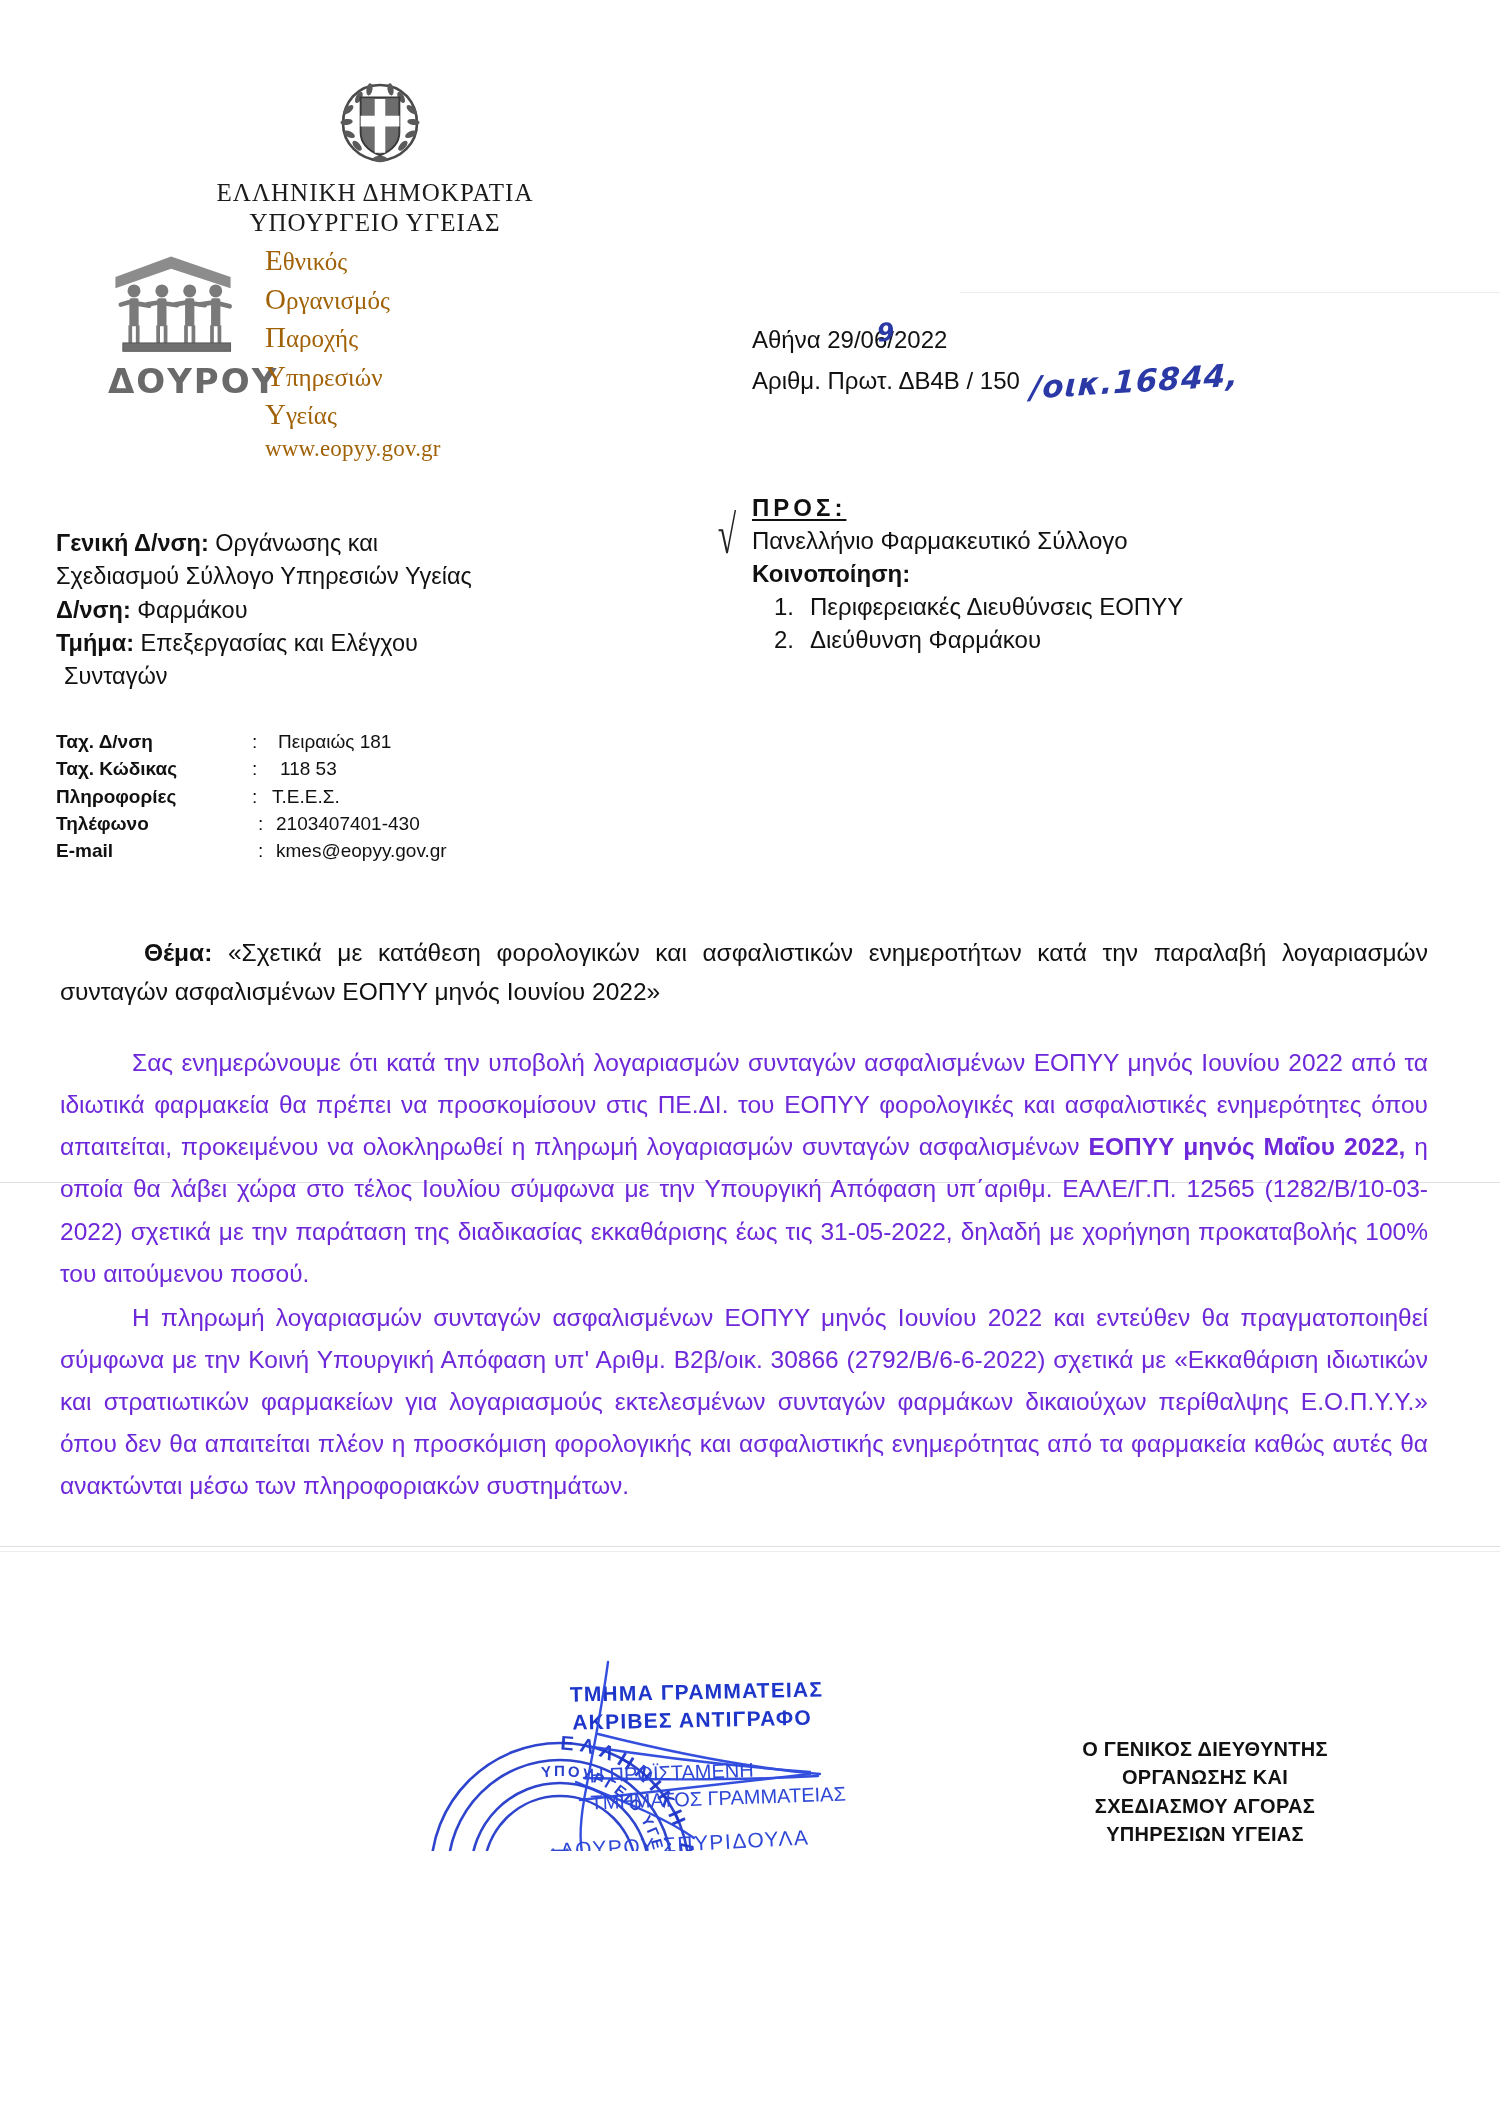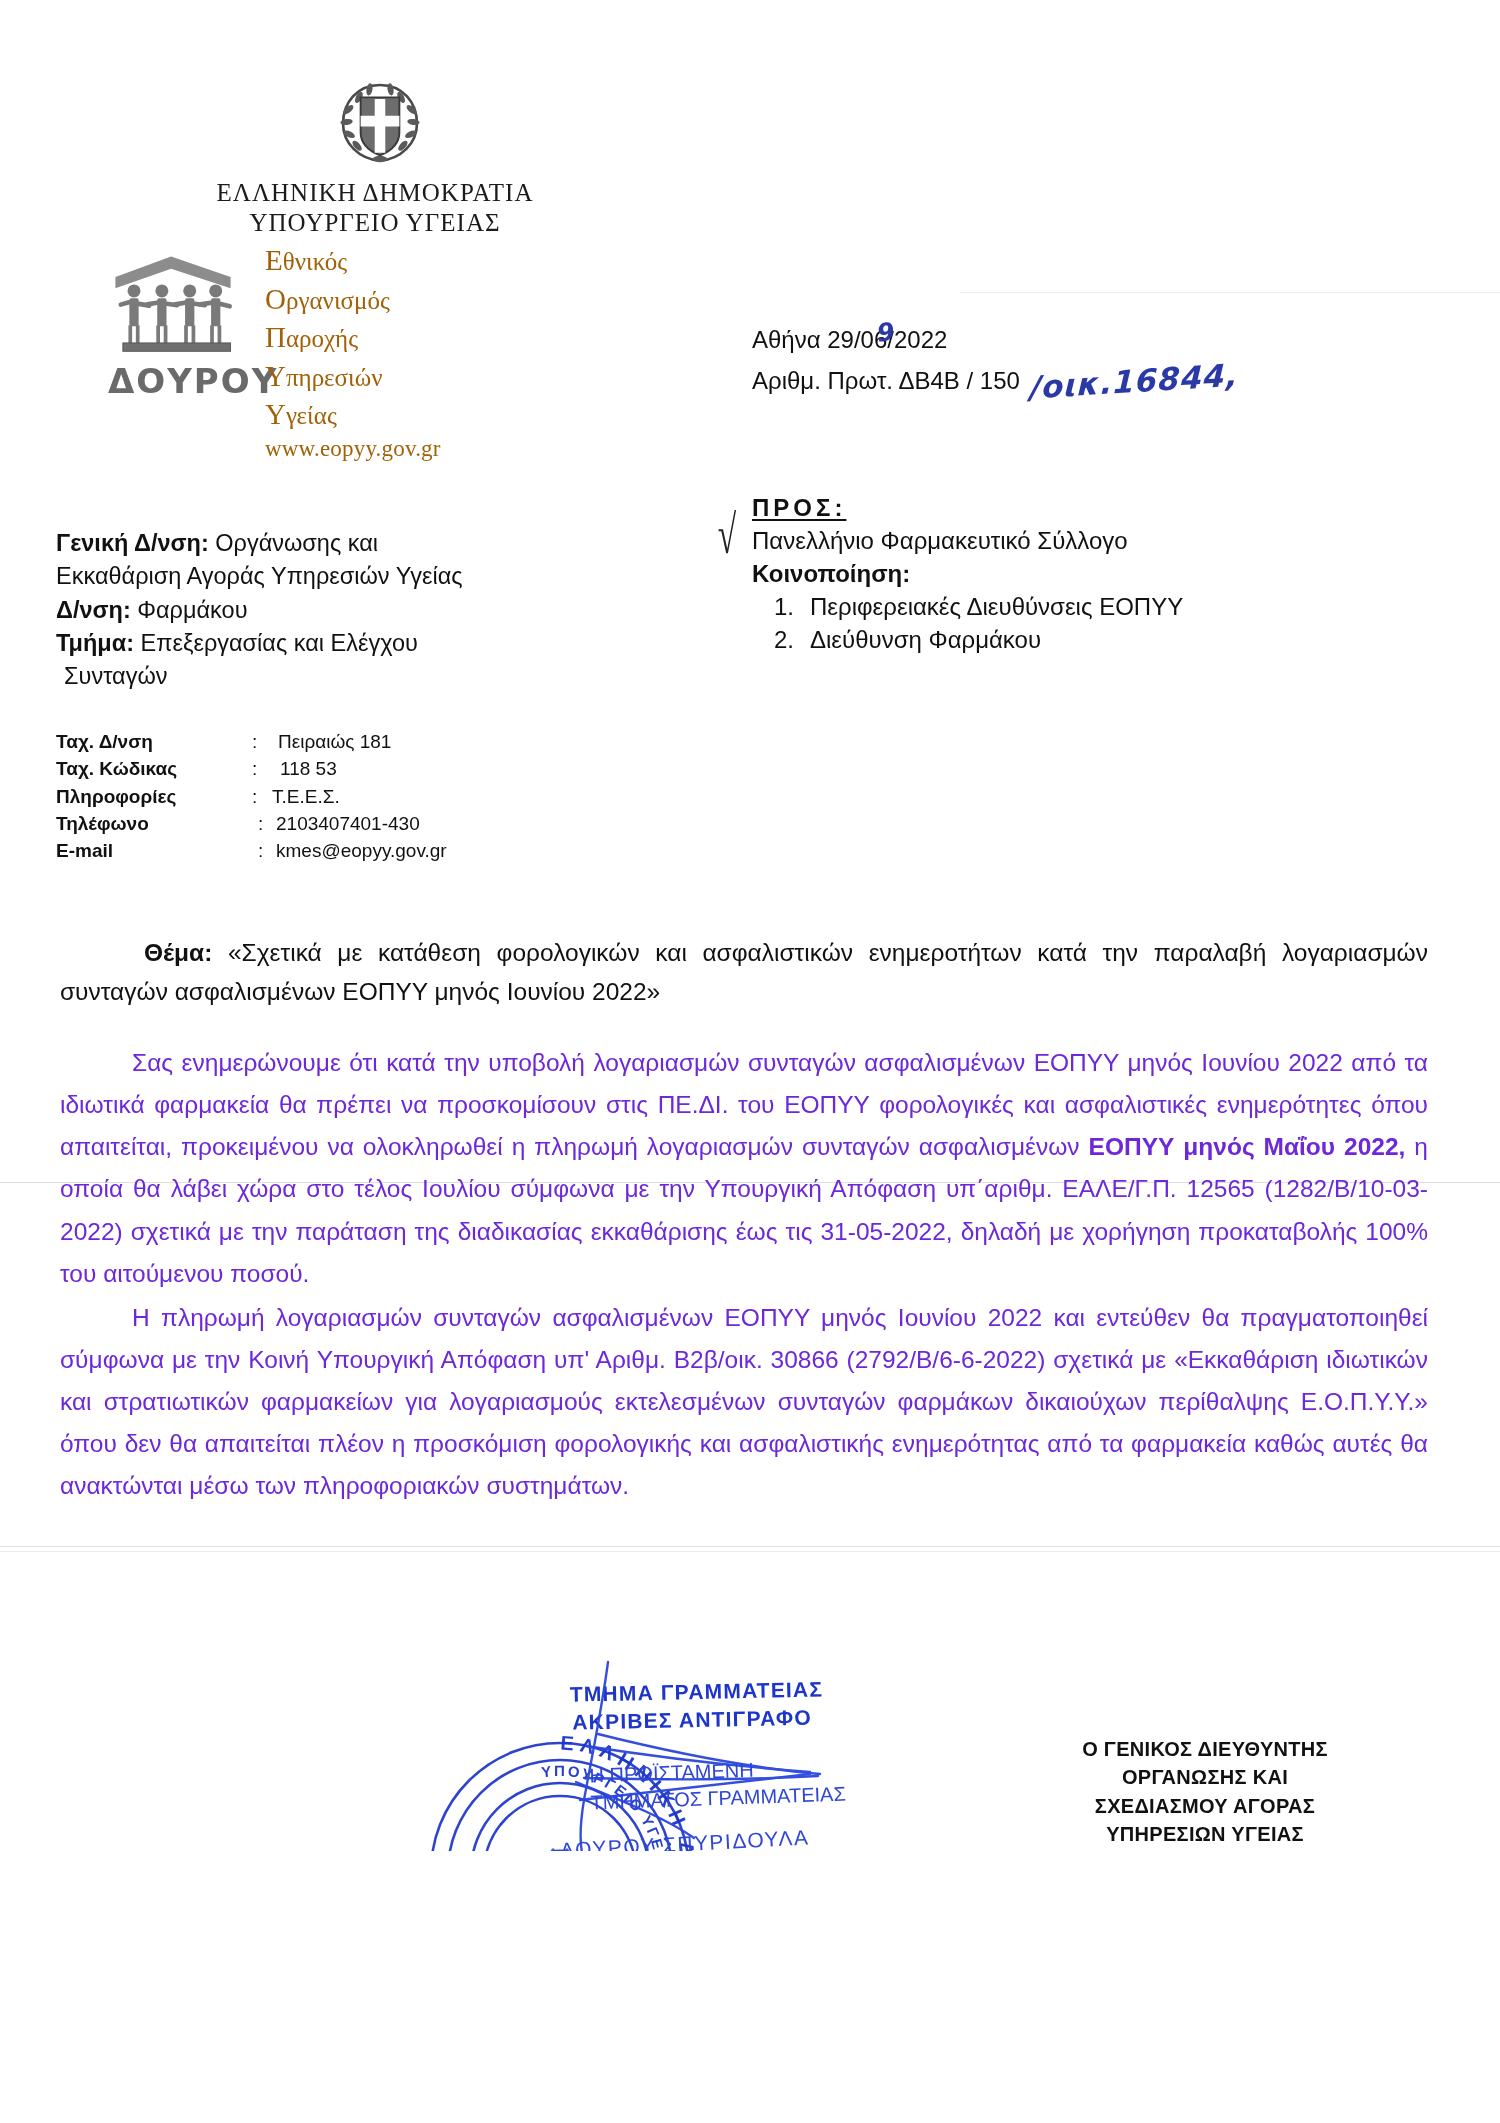--- a/index.html
+++ b/index.html
@@ -435,21 +435,21 @@
         <span>Διεύθυνση Φαρμάκου</span>
       </li>
     </ol>
   </div>
 
   <div class="dept-block">
     <div class="ln wrap">
       <span class="lbl">Γενική Δ/νση:</span>
       <span>Οργάνωσης και</span>
     </div>
-    <div class="ln">Εκκαθάριση Αγοράς Υπηρεσιών Υγείας</div>
+    <div class="ln">Σχεδιασμού Σύλλογο Υπηρεσιών Υγείας</div>
     <div class="ln">
       <span class="lbl">Δ/νση:</span>
       <span>Φαρμάκου</span>
     </div>
     <div class="ln">
       <span class="lbl">Τμήμα:</span>
       <span>Επεξεργασίας και Ελέγχου</span>
     </div>
     <div class="ln" style="padding-left:8px;">Συνταγών</div>
   </div>

